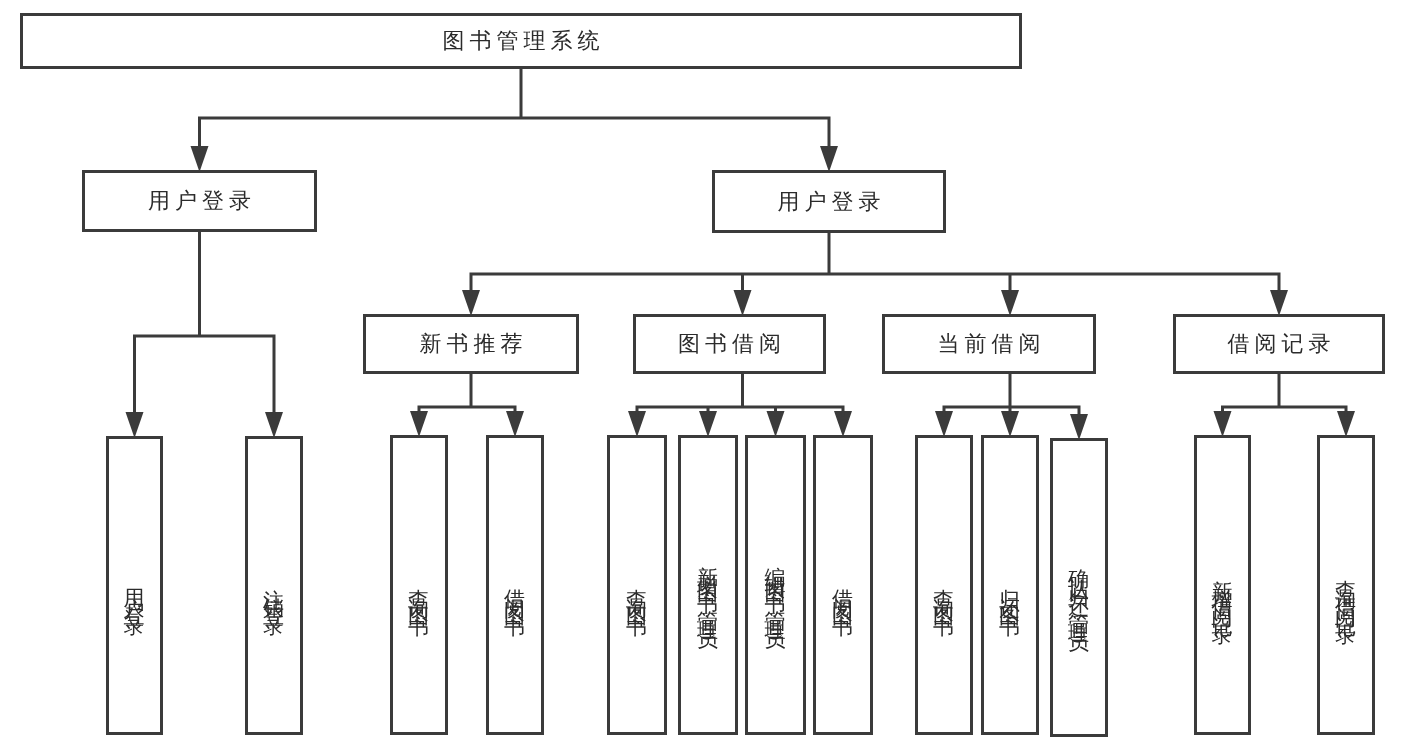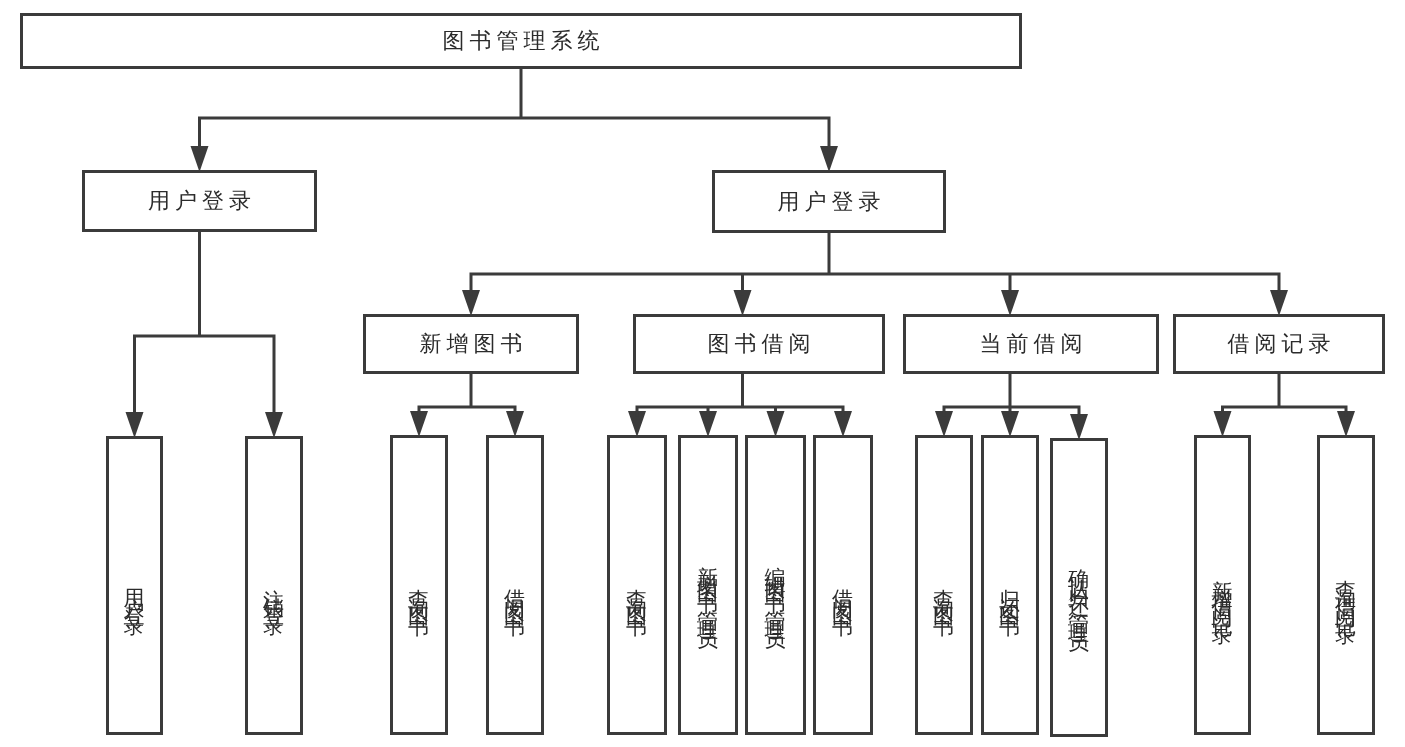--- a/index.html
+++ b/index.html
@@ -79,26 +79,26 @@
       <div class="node h" style="left: 20px; top: 13px; width: 1002px; height: 56px;">
         <span>图书管理系统</span>
       </div>
       <div class="node h" style="left: 82px; top: 170px; width: 235px; height: 62px;">
         <span>用户登录</span>
       </div>
       <div class="node h" style="left: 712px; top: 170px; width: 234px; height: 63px;">
         <span>用户登录</span>
       </div>
       <div class="node h" style="left: 363px; top: 314px; width: 216px; height: 60px;">
-        <span>新增图书</span>
+        <span>新书推荐</span>
       </div>
-      <div class="node h" style="left: 633px; top: 314px; width: 252px; height: 60px;">
+      <div class="node h" style="left: 633px; top: 314px; width: 193px; height: 60px;">
         <span>图书借阅</span>
       </div>
-      <div class="node h" style="left: 903px; top: 314px; width: 256px; height: 60px;">
+      <div class="node h" style="left: 882px; top: 314px; width: 214px; height: 60px;">
         <span>当前借阅</span>
       </div>
       <div class="node h" style="left: 1173px; top: 314px; width: 212px; height: 60px;">
         <span>借阅记录</span>
       </div>
       <div class="node v" style="left: 106px; top: 436px; width: 57px; height: 299px;">
         <span>用户登录</span>
       </div>
       <div class="node v" style="left: 245px; top: 436px; width: 58px; height: 299px;">
         <span>注销登录</span>

